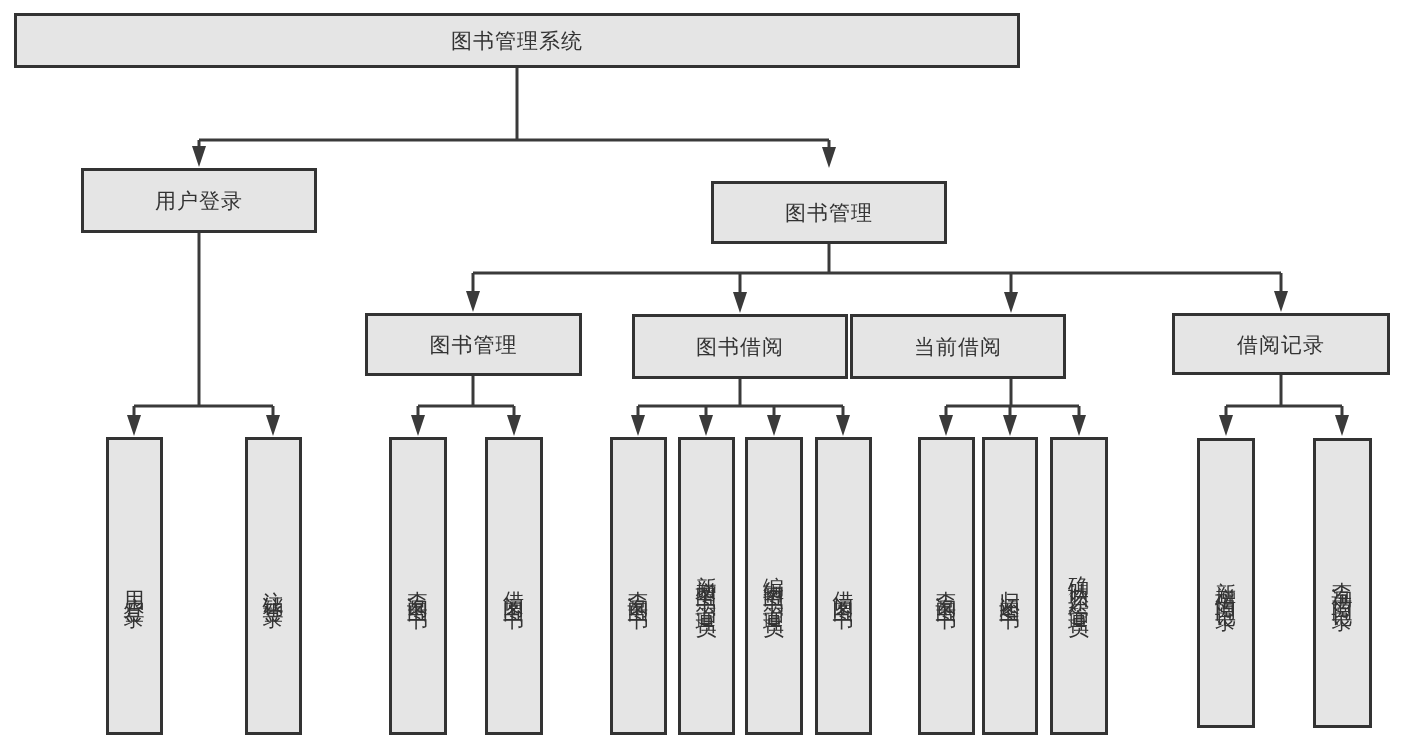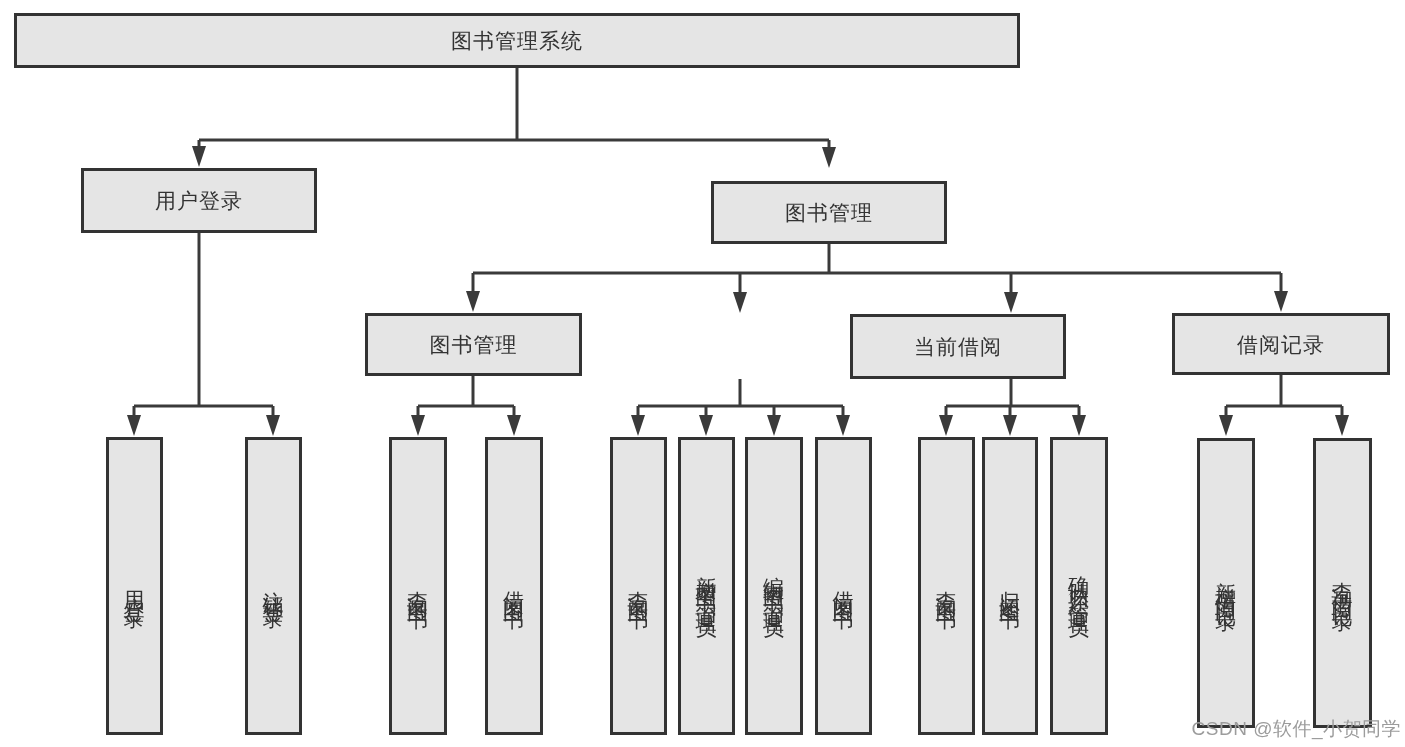--- a/index.html
+++ b/index.html
@@ -138,20 +138,23 @@
   <div class="node hbox" style="left:81px; top:168px; width:236px; height:65px;">
     <span>用户登录</span>
   </div>
   <div class="node hbox" style="left:711px; top:181px; width:236px; height:63px;">
     <span>图书管理</span>
   </div>
 
   <div class="node hbox" style="left:365px; top:313px; width:217px; height:63px;">
     <span>图书管理</span>
   </div>
+  <div class="node hbox" style="left:632px; top:314px; width:216px; height:65px;">
+    <span>图书借阅</span>
+  </div>
   <div class="node hbox" style="left:850px; top:314px; width:216px; height:65px;">
     <span>当前借阅</span>
   </div>
   <div class="node hbox" style="left:1172px; top:313px; width:218px; height:62px;">
     <span>借阅记录</span>
   </div>
 
   <div class="node vbox" style="left:106px; top:437px; width:57px; height:298px;">
     <span class="vtext">用户登录</span>
   </div>
@@ -185,15 +188,14 @@
   <div class="node vbox" style="left:1050px; top:437px; width:58px; height:298px;">
     <span class="vtext">确认归还（管理员）</span>
   </div>
   <div class="node vbox" style="left:1197px; top:438px; width:58px; height:290px;">
     <span class="vtext">新增借阅记录</span>
   </div>
   <div class="node vbox" style="left:1313px; top:438px; width:59px; height:290px;">
     <span class="vtext">查询借阅记录</span>
   </div>
 
-  <div id="watermark">CSDN @软件_小贺同学</div>
 
 </div>
 
 </body></html>

